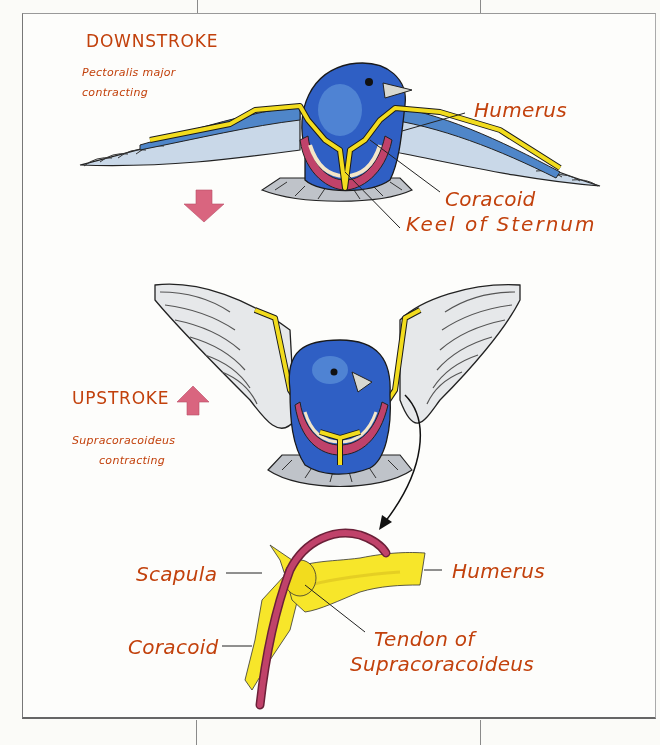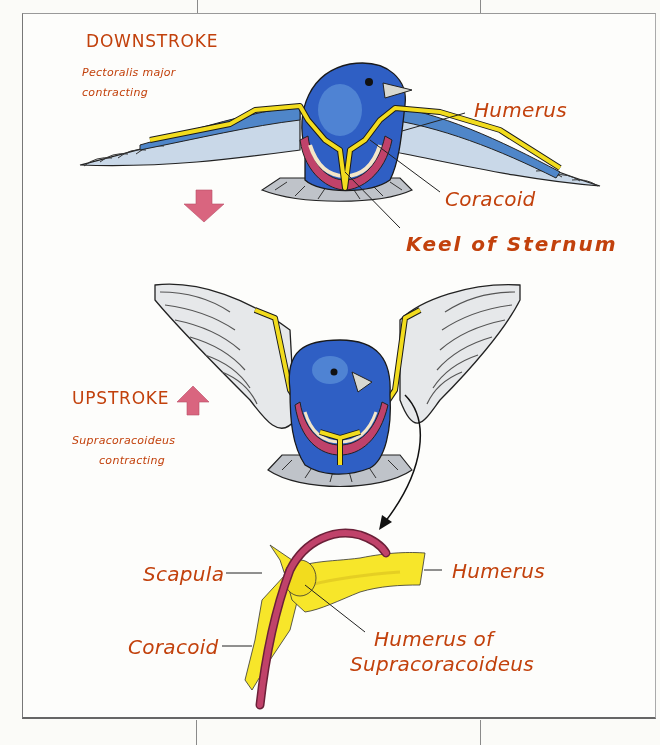--- a/index.html
+++ b/index.html
@@ -118,23 +118,23 @@
     <line x1="305" y1="585" x2="365" y2="632" stroke="#222" stroke-width="1"></line>
   </g>
 </svg>
 
 <div class="lbl title" style="left:86px;top:31px;">DOWNSTROKE</div>
 <div class="lbl sub" style="left:82px;top:64px;">Pectoralis major</div>
 <div class="lbl sub" style="left:82px;top:84px;">contracting</div>
 
 <div class="lbl part" style="left:474px;top:98px;">Humerus</div>
 <div class="lbl part" style="left:445px;top:187px;">Coracoid</div>
-<div class="lbl part" style="left:406px;top:232px;letter-spacing:2px;font-weight:bold;">Keel of Sternum</div>
+<div class="lbl part" style="left:406px;top:212px;letter-spacing:2px;">Keel of Sternum</div>
 
 <div class="lbl title" style="left:72px;top:388px;">UPSTROKE</div>
 <div class="lbl sub" style="left:72px;top:432px;">Supracoracoideus</div>
 <div class="lbl sub" style="left:99px;top:452px;">contracting</div>
 
-<div class="lbl part" style="left:136px;top:562px;margin-left:7px;">Scapula</div>
+<div class="lbl part" style="left:136px;top:562px;">Scapula</div>
 <div class="lbl part" style="left:452px;top:559px;">Humerus</div>
 <div class="lbl part" style="left:128px;top:635px;">Coracoid</div>
-<div class="lbl part" style="left:374px;top:627px;">Humerus of</div>
+<div class="lbl part" style="left:374px;top:627px;">Tendon of</div>
 <div class="lbl part" style="left:350px;top:652px;">Supracoracoideus</div>
 
 </body></html>

